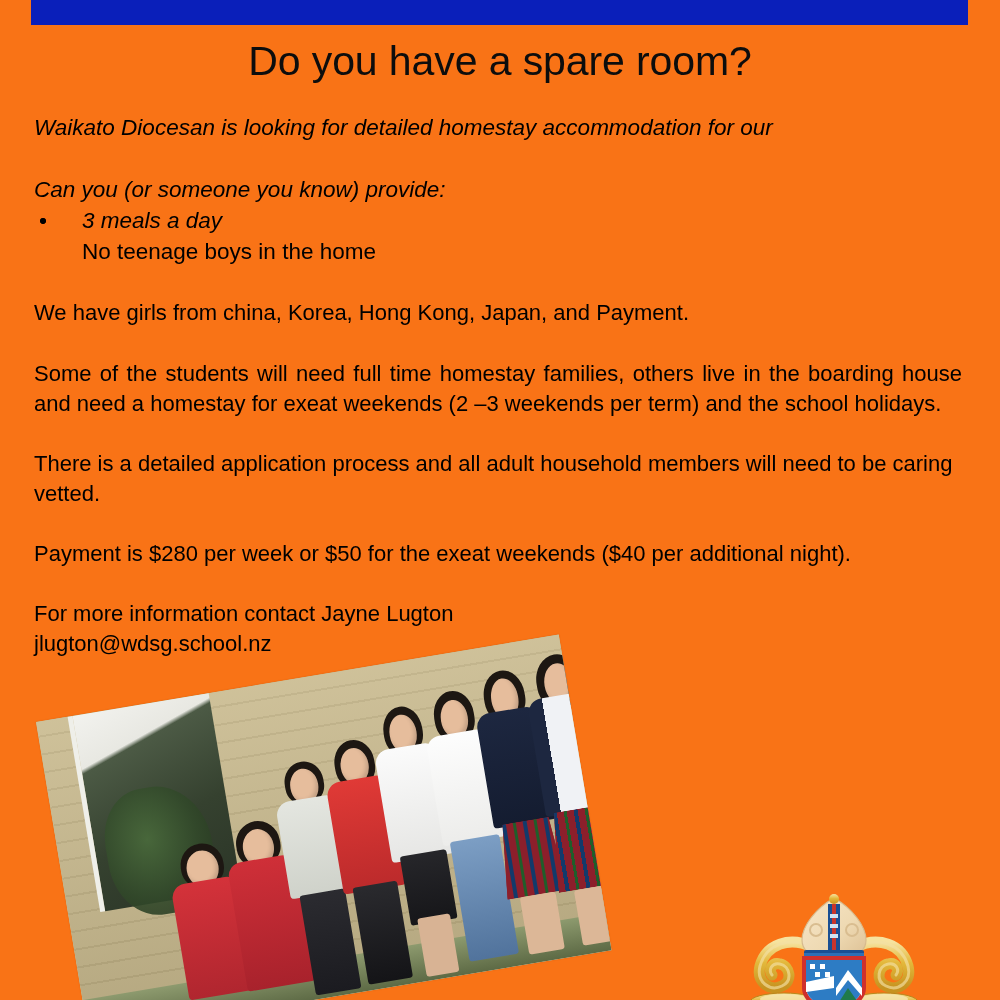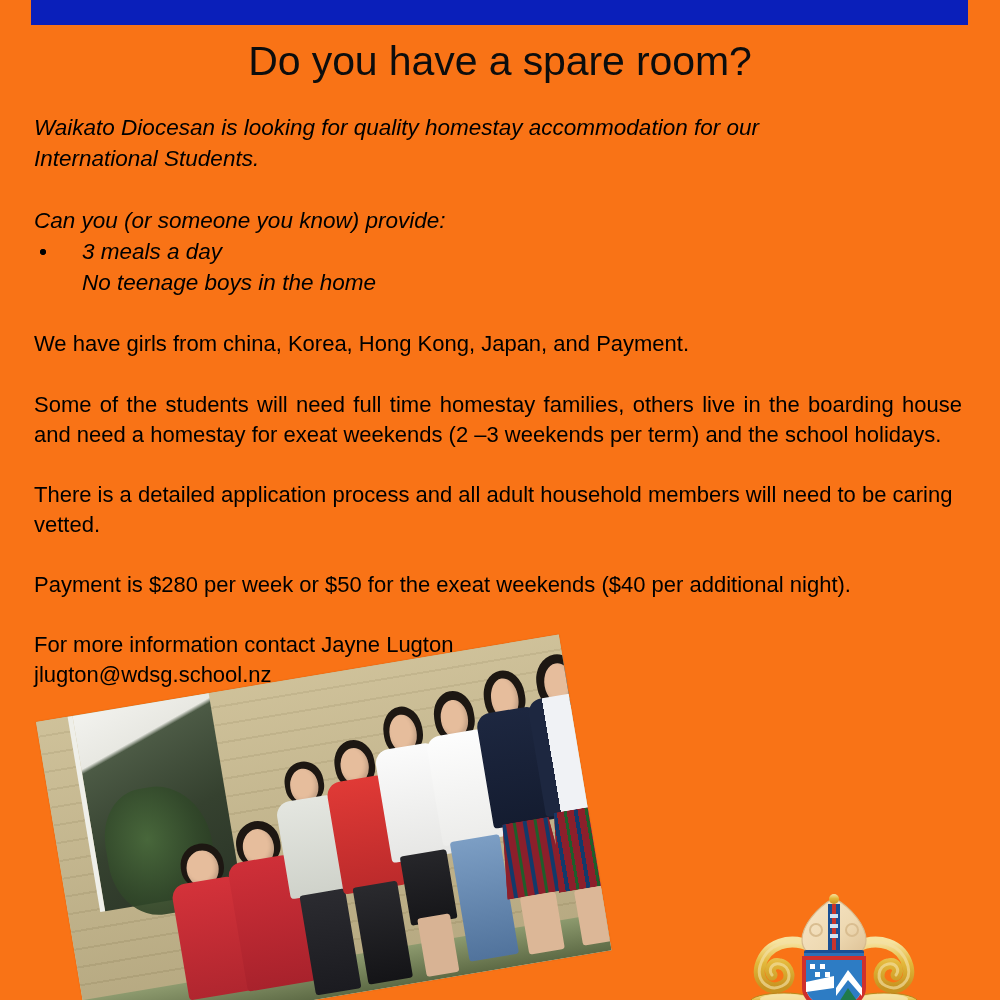--- a/index.html
+++ b/index.html
@@ -84,21 +84,20 @@
   }
   ul.bullets li .dot {
     position: absolute;
     left: 5px;
     top: 0px;
     font-size: 22px;
     line-height: 31px;
   }
   .noindent-sub {
     padding-left: 48px;
-    font-style: italic;
     font-size: 22.5px;
     line-height: 31px;
   }
 
   .justified {
     text-align: justify;
     text-align-last: left;
   }
 
   
@@ -194,22 +193,21 @@
 
 <div id="page">
 
   <div id="banner"></div>
 
   <div id="title">Do you have a spare room?</div>
 
   <div id="content">
 
     <div class="italic-block">
-      <div class="para">Waikato Diocesan is looking for quality homestay accommodation for our</div>
-      <div class="para">International Students.</div>
+      <div class="para">Waikato Diocesan is looking for detailed homestay accommodation for our</div>
     </div>
 
     <div class="gap-md"></div>
 
     <div class="italic-block">Can you (or someone you know) provide:</div>
 
     <ul class="bullets">
       <li>
         <span class="dot">•</span>
       </li>

